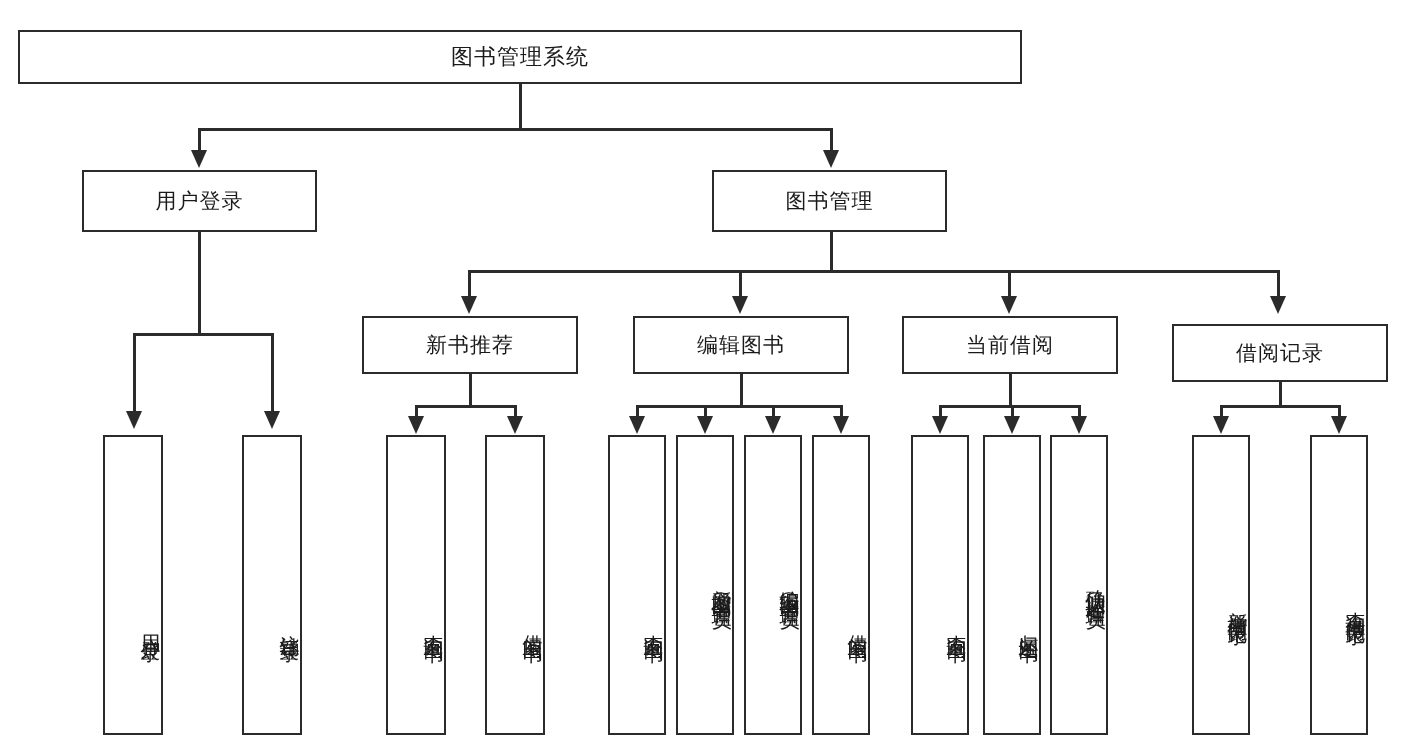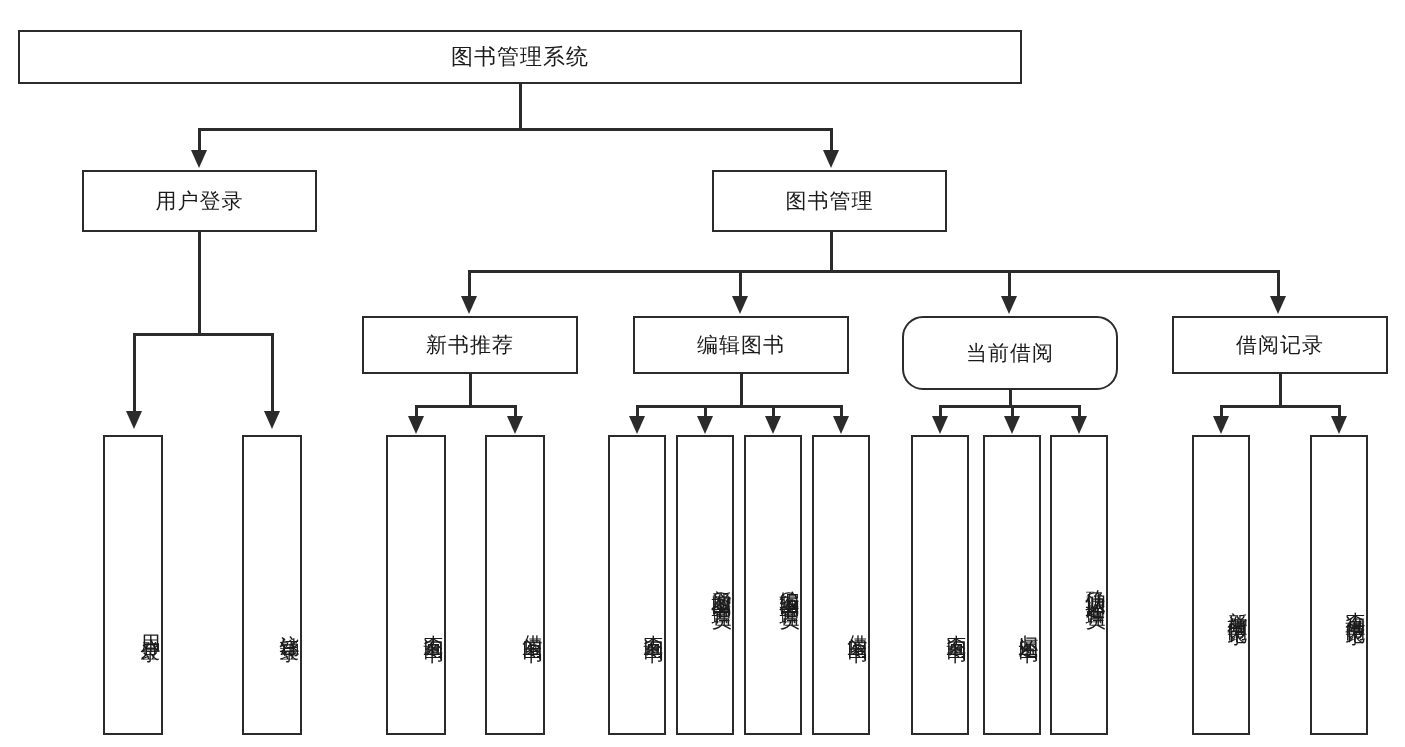--- a/index.html
+++ b/index.html
@@ -144,23 +144,23 @@
   <div class="node horiz title" style="left:18px; top:14px; width:1004px; height:54px;">图书管理系统</div>
 
   <div class="node horiz" style="left:82px; top:170px; width:235px; height:62px;">用户登录</div>
 
   <div class="node horiz" style="left:712px; top:170px; width:235px; height:62px;">图书管理</div>
 
   <div class="node horiz" style="left:362px; top:316px; width:216px; height:58px;">新书推荐</div>
 
   <div class="node horiz" style="left:633px; top:316px; width:216px; height:58px;">编辑图书</div>
 
-  <div class="node horiz" style="left:902px; top:316px; width:216px; height:74px;border-radius:21px;">当前借阅</div>
-
-  <div class="node horiz" style="left:1172px; top:316px; width:216px; height:58px;text-align:center;">借阅记录</div>
+  <div class="node horiz" style="left:902px; top:316px; width:216px; height:58px;">当前借阅</div>
+
+  <div class="node horiz" style="left:1172px; top:324px; width:216px; height:58px;text-align:center;">借阅记录</div>
 
   <div class="node vert" style="left:103px; top:435px; width:60px; height:300px; padding-top:80px;">
     <span class="vlabel">用户登录</span>
   </div>
 
   <div class="node vert" style="left:242px; top:435px; width:60px; height:300px; padding-top:80px;">
     <span class="vlabel">注销登录</span>
   </div>
 
   <div class="node vert" style="left:386px; top:435px; width:60px; height:300px; padding-top:80px;">

